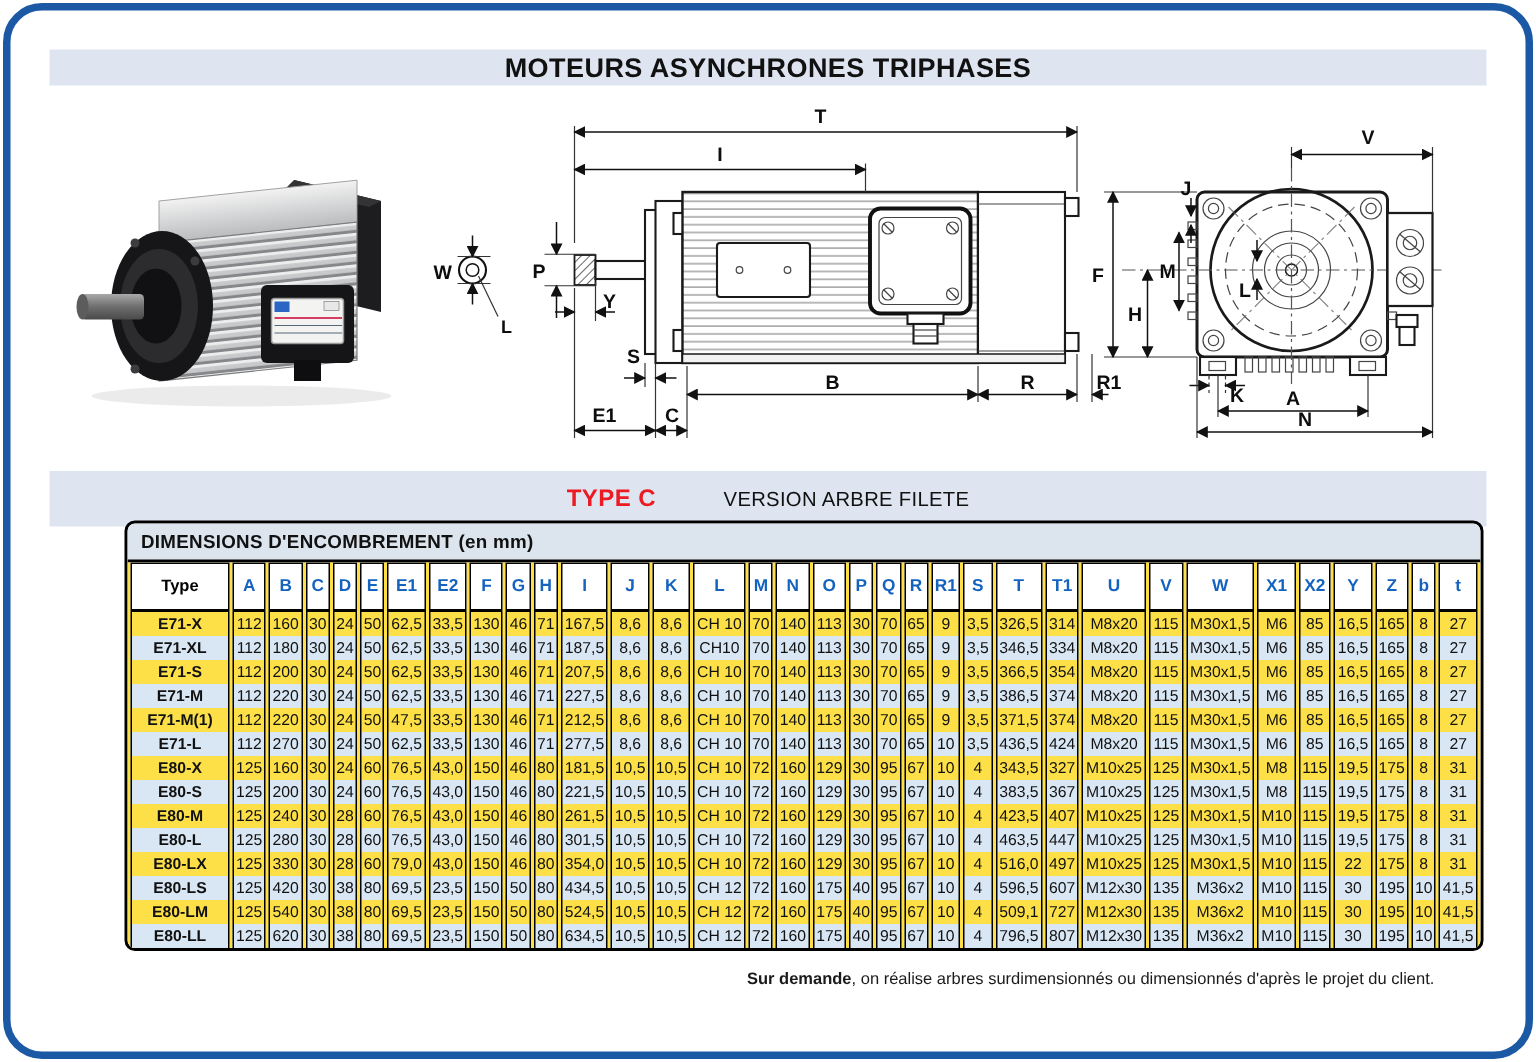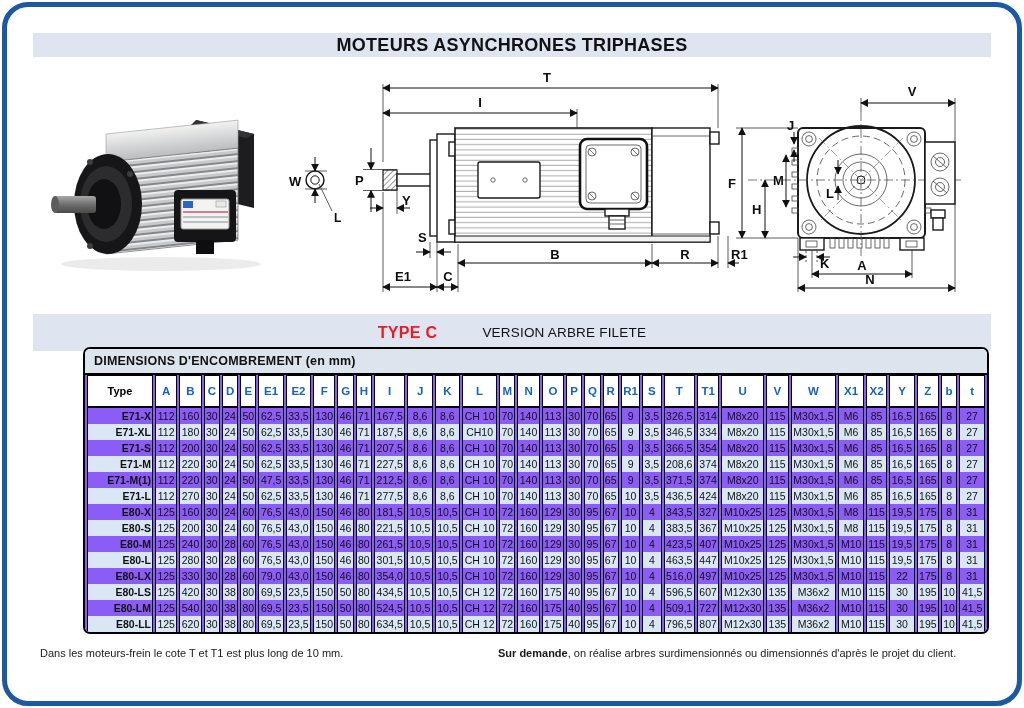--- a/index.html
+++ b/index.html
@@ -9,26 +9,26 @@
   }
   .frame{position:absolute;inset:2px;border:5px solid #1c59a5;border-radius:26px;pointer-events:none;}
   .band{position:absolute;left:33px;right:33px;background:#dee5f1;display:flex;align-items:center;justify-content:center;}
   .title-band{top:33px;height:24px;font-weight:bold;font-size:18px;letter-spacing:.3px;}
   .type-band{top:314px;height:37px;font-size:13.5px;gap:9px;}
   .type-band .red{color:#ec1a23;font-weight:bold;font-size:16px;letter-spacing:.3px;}
   .type-band .ver{font-weight:normal;letter-spacing:.2px;margin-left:36px;}
 
   .table-wrap{position:absolute;left:35px;right:35px;top:347px;border:2px solid #000;border-radius:7px;overflow:hidden;background:#fff;margin-left:48px;}
   .caption{background:#dce4ee;border-bottom:2px solid #000;font-weight:bold;font-size:12.5px;padding:5px 9px;letter-spacing:.2px;}
-  table{width:100%;border-collapse:separate;border-spacing:2px 0;background:#8b5cf6;}
+  table{width:100%;border-collapse:separate;border-spacing:2px 0;background:#fde047;}
   thead th{color:#1463bf;font-weight:bold;font-size:11.5px;border:1px solid #000;border-bottom:2px solid #000;padding:9px 1px;background:#fff;white-space:nowrap;}
   thead th.type-col{color:#000;width:62px;font-size:11px;}
   tbody td{font-size:10.5px;text-align:center;border-left:1px solid #000;border-right:1px solid #000;padding:0 1px;height:16px;line-height:16px;white-space:nowrap;}
   tbody tr.striped td{background:#d9e7f5;}
-  tbody td.type-cell{font-weight:bold;font-size:10.5px;text-align:right;}
+  tbody td.type-cell{font-weight:bold;font-size:10.5px;}
 
   .footnotes{position:absolute;top:645px;left:40px;right:40px;font-size:11px;line-height:17px;color:#1a1a1a;}
   .fn-left{position:absolute;left:0;top:0;width:440px;}
   .fn-right{position:absolute;left:458px;top:0;right:17px;}
   .fn-right .lead,.fn-left b{font-weight:bold;}
 
   svg{position:absolute;overflow:visible;}
   .outline{fill:#fff;stroke:#1a1a1a;stroke-width:1.4;}
   .thin{fill:none;stroke:#444;stroke-width:.8;}
   .dim{stroke:#111;stroke-width:1;fill:none;}
@@ -514,21 +514,21 @@
           <td>8,6</td>
           <td>CH 10</td>
           <td>70</td>
           <td>140</td>
           <td>113</td>
           <td>30</td>
           <td>70</td>
           <td>65</td>
           <td>9</td>
           <td>3,5</td>
-          <td>208,6</td>
+          <td>386,5</td>
           <td>374</td>
           <td>M8x20</td>
           <td>115</td>
           <td>M30x1,5</td>
           <td>M6</td>
           <td>85</td>
           <td>16,5</td>
           <td>165</td>
           <td>8</td>
           <td>27</td>
@@ -892,18 +892,17 @@
           <td>195</td>
           <td>10</td>
           <td>41,5</td>
         </tr>
       </tbody>
   </table>
 </div>
 
 <div class="footnotes">
   <div class="fn-left">
-    <div>Dans les moteurs-frein le cote T et T1 est plus long de 10 mm.</div>
   </div>
   <div class="fn-right">
     <b class="lead">Sur demande</b><span>, on réalise arbres surdimensionnés ou dimensionnés d'après le projet du client.</span>
   </div>
 </div>
 
 </body></html>

